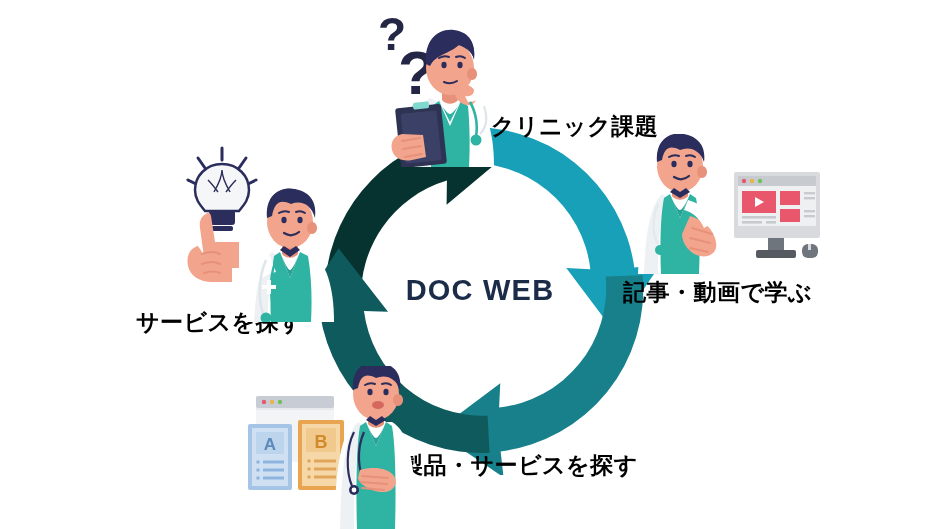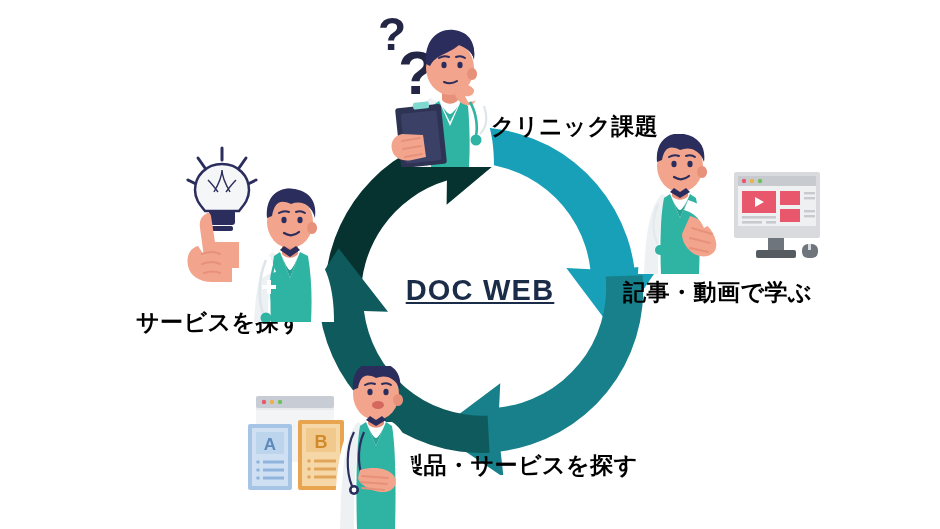--- a/index.html
+++ b/index.html
@@ -85,21 +85,21 @@
                A 163,163 0 0 1 24,200
                L -2,202
                L 46,136
                L 92,202
                L 68,200
                A 120,120 0 0 0 186,311
                Z" fill="#0e5a5c" transform="rotate(-3 185 185)"></path>
     </g>
   </svg>
 
-  <div class="center-label" style="color: rgb(27, 44, 72); text-decoration: underline;">DOC WEB</div>
+  <div class="center-label" style="color: rgb(27, 44, 72);">DOC WEB</div>
 
   <div class="label label-top">クリニック課題</div>
   <div class="label label-right">記事・動画で学ぶ</div>
   <div class="label label-bottom">製品・サービスを探す</div>
   <div class="label label-left">サービスを探す</div>
 
   <div class="illus illus-top">
     <svg width="150" height="165" viewBox="0 0 150 165">
 
       <text x="6" y="48" font-family="Liberation Sans, sans-serif" font-size="46" font-weight="bold" fill="#242645">?</text>

